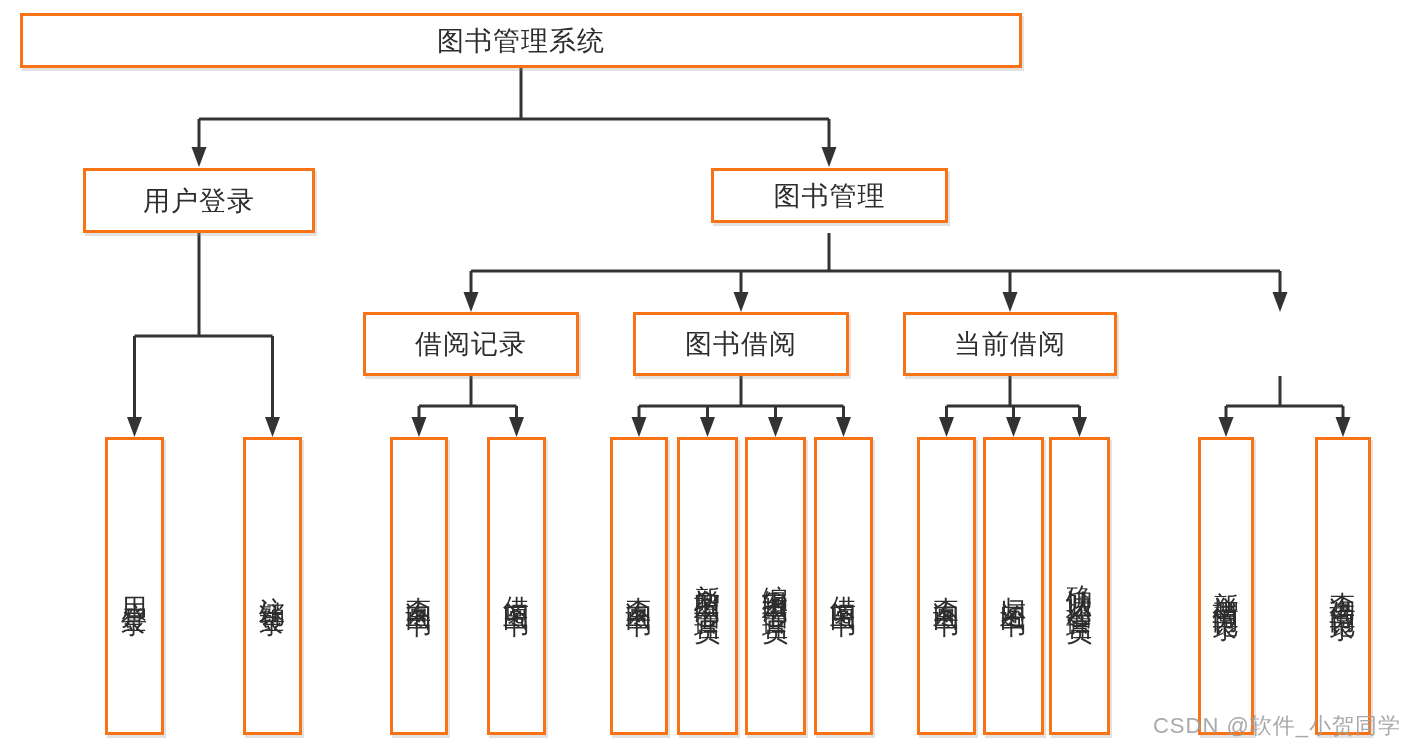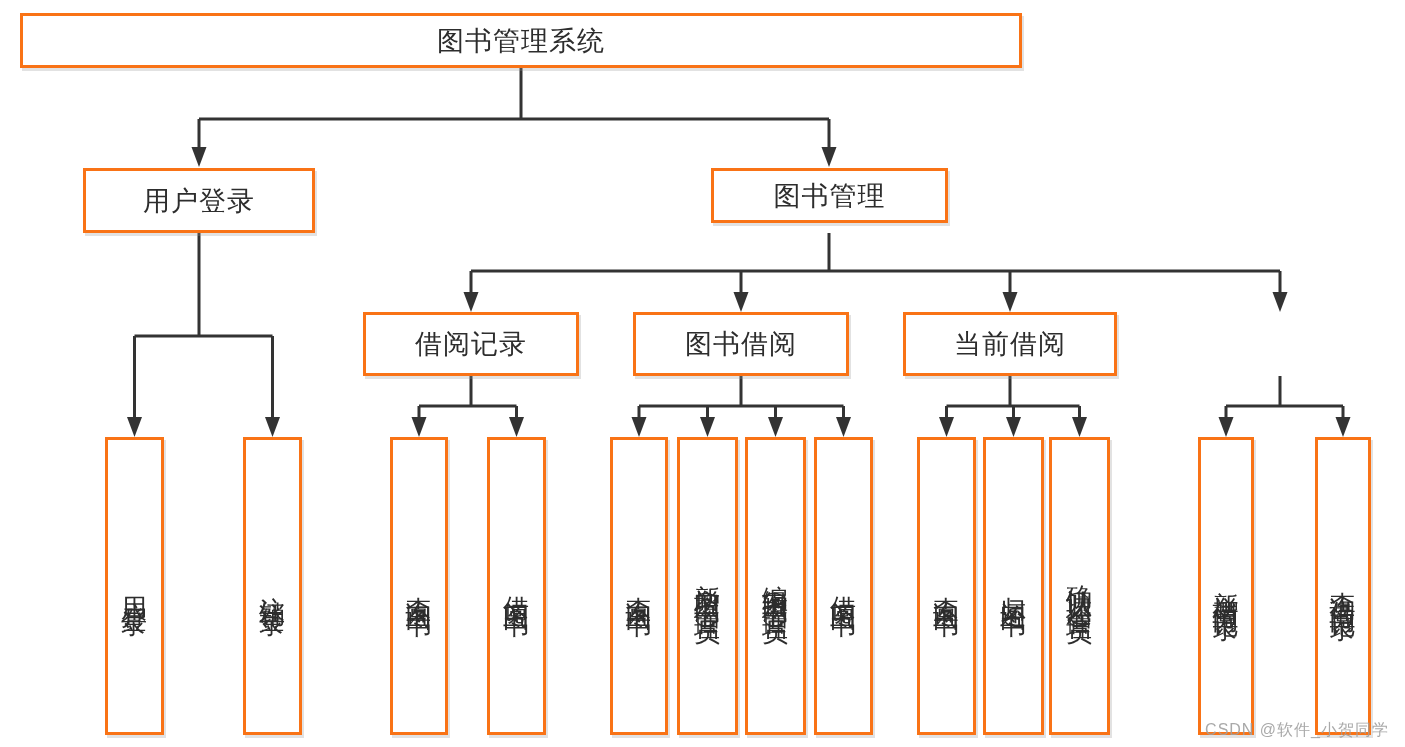--- a/index.html
+++ b/index.html
@@ -15,22 +15,22 @@
     box-shadow:2px 3px 0 rgba(150,150,150,0.28);
   }
   .node .lbl{
     font-size:27px;color:#2d2d2d;letter-spacing:1px;white-space:nowrap;
   }
   .node.v .lbl{
     writing-mode:vertical-rl;text-orientation:mixed;
     font-size:26px;line-height:1;letter-spacing:5px;
   }
   .watermark{
-    position:absolute;right:16px;bottom:6px;z-index:6;
-    font-size:16px;color:#a0a0a0;letter-spacing:1px;opacity:.9;
+    position:absolute;right:4px;bottom:6px;z-index:6;
+    font-size:22px;color:#a0a0a0;letter-spacing:1px;opacity:.9;
   }
 </style>
 </head>
 <body>
 
 <div class="stage">
 
   <svg class="wires" width="1405" height="747" viewBox="0 0 1405 747">
     <g stroke="#333333" stroke-width="3" fill="none">
 

